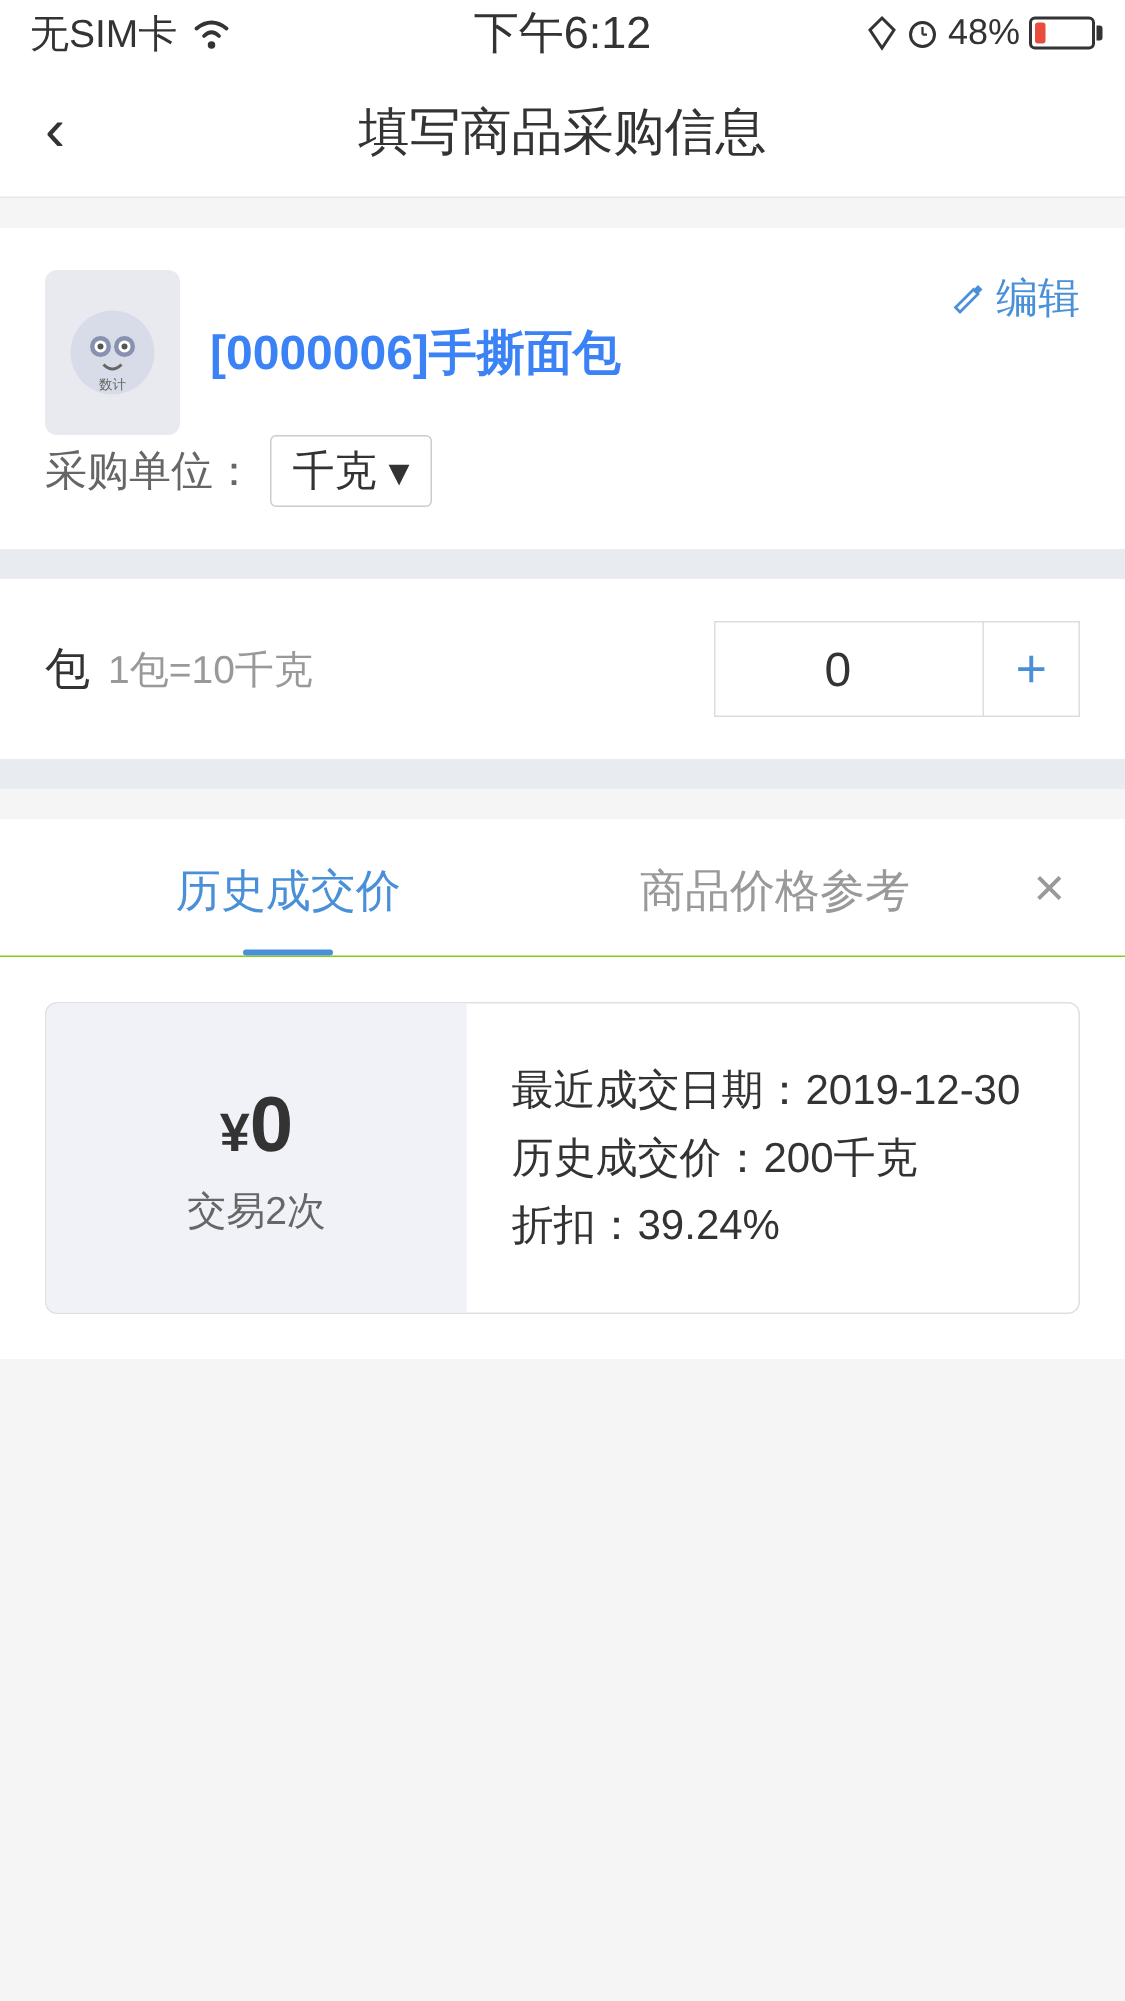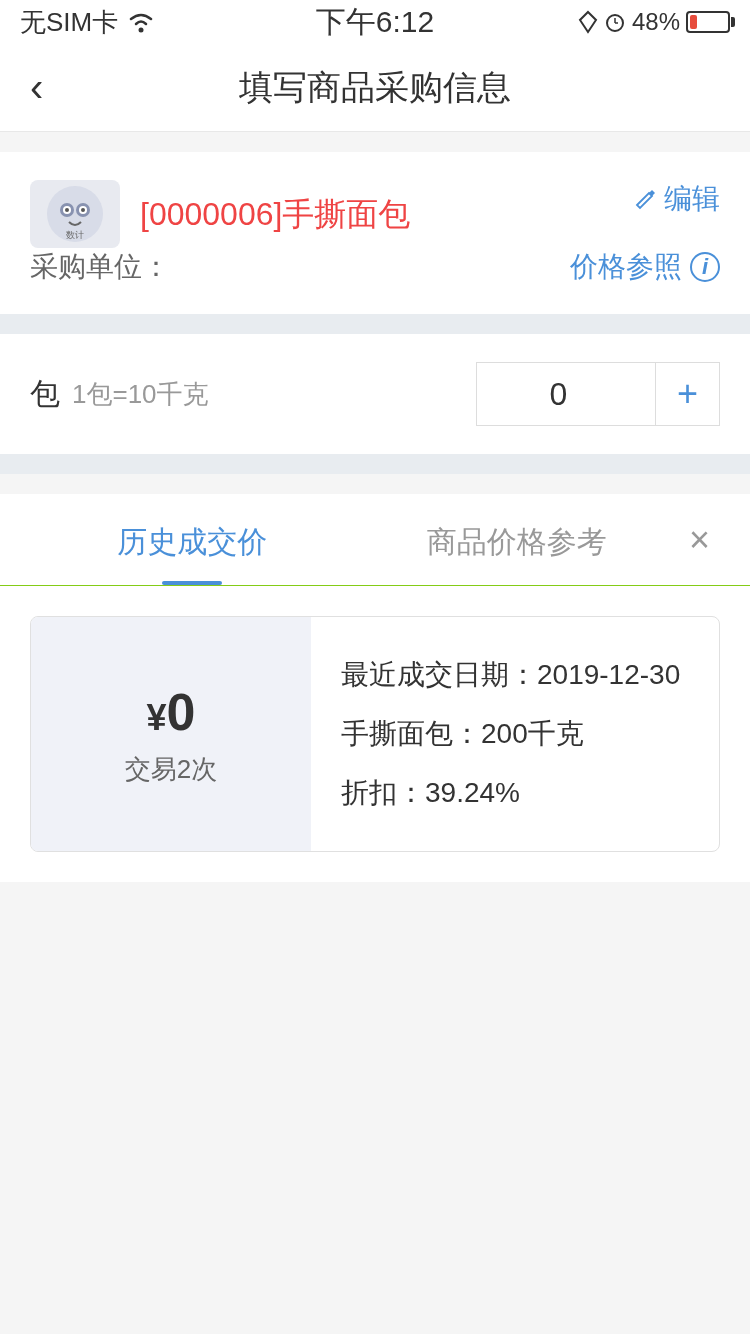--- a/index.html
+++ b/index.html
@@ -105,36 +105,36 @@
       align-items: flex-start;
       justify-content: space-between;
     }
     .product-left {
       display: flex;
       align-items: center;
       gap: 20px;
     }
     .product-logo {
       width: 90px;
-      height: 68px;
+      height: 110px;
       background: #e8eaf0;
       border-radius: 8px;
       display: flex;
       align-items: center;
       justify-content: center;
       flex-shrink: 0;
     }
     .logo-svg {
       width: 60px;
       height: 60px;
     }
     .product-name {
       font-size: 32px;
-      font-weight: 400;
-      color: #ef4444;
+      font-weight: 700;
+      color: #3b82f6;
       line-height: 1.4;
     }
     .product-edit {
       font-size: 28px;
       color: #4a90d9;
       display: flex;
       align-items: center;
       gap: 6px;
       cursor: pointer;
       white-space: nowrap;
@@ -301,21 +301,20 @@
     .trade-count {
       font-size: 26px;
       color: #666;
       margin-top: 10px;
     }
     .history-detail-panel {
       flex: 1;
       padding: 36px 30px;
       display: flex;
       flex-direction: column;
-      gap: 14px;
     }
     .detail-row {
       font-size: 28px;
       color: #333;
       line-height: 1.6;
     }
 
     
     .info-circle {
       width: 30px;
@@ -391,24 +390,24 @@
       <svg width="24" height="24" viewBox="0 0 24 24">
         <path d="M3 18 L15 6 L18 9 L6 21 Z" fill="none" stroke="#4a90d9" stroke-width="1.8"></path>
         <path d="M15 6 L18 3 L21 6 L18 9 Z" fill="#4a90d9"></path>
       </svg>
       <span>编辑</span>
     </span>
   </div>
   <div class="product-unit-row">
     <div style="display:flex;align-items:center;gap:10px">
       <span class="unit-label">采购单位：</span>
-    </div>
-    <div class="price-ref">
-      <span>价格参照</span>
-      <span class="info-circle">i</span>
+      <div class="unit-select">
+        <span>千克</span>
+        <span>▾</span>
+      </div>
     </div>
   </div>
 </div>
 
 <div class="divider-bar"></div>
 
 <div class="quantity-row">
   <div class="quantity-unit">
     <span class="unit-box">包</span>
     <span class="unit-hint">1包=10千克</span>
@@ -438,21 +437,21 @@
         <div class="price-value">
           <span class="price-currency">¥</span><span>0</span>
         </div>
         <div class="trade-count">交易2次</div>
       </div>
       <div class="history-detail-panel">
         <div class="detail-row">
           <span>最近成交日期：</span><span>2019-12-30</span>
         </div>
         <div class="detail-row">
-          <span>手撕面包：</span><span>200千克</span>
+          <span>历史成交价：</span><span>200千克</span>
         </div>
         <div class="detail-row">
           <span>折扣：</span><span>39.24%</span>
         </div>
       </div>
     </div>
   </div>
 </div>
 
 </body></html>

